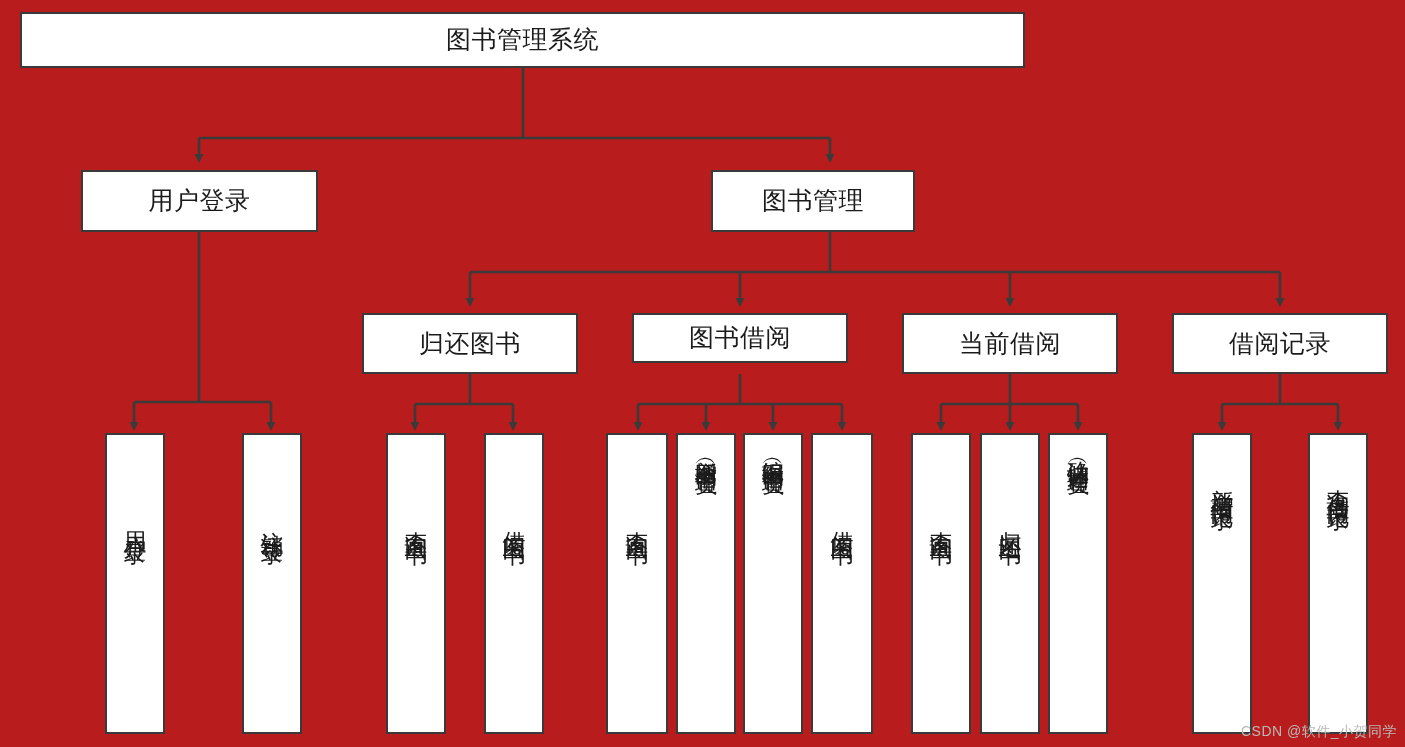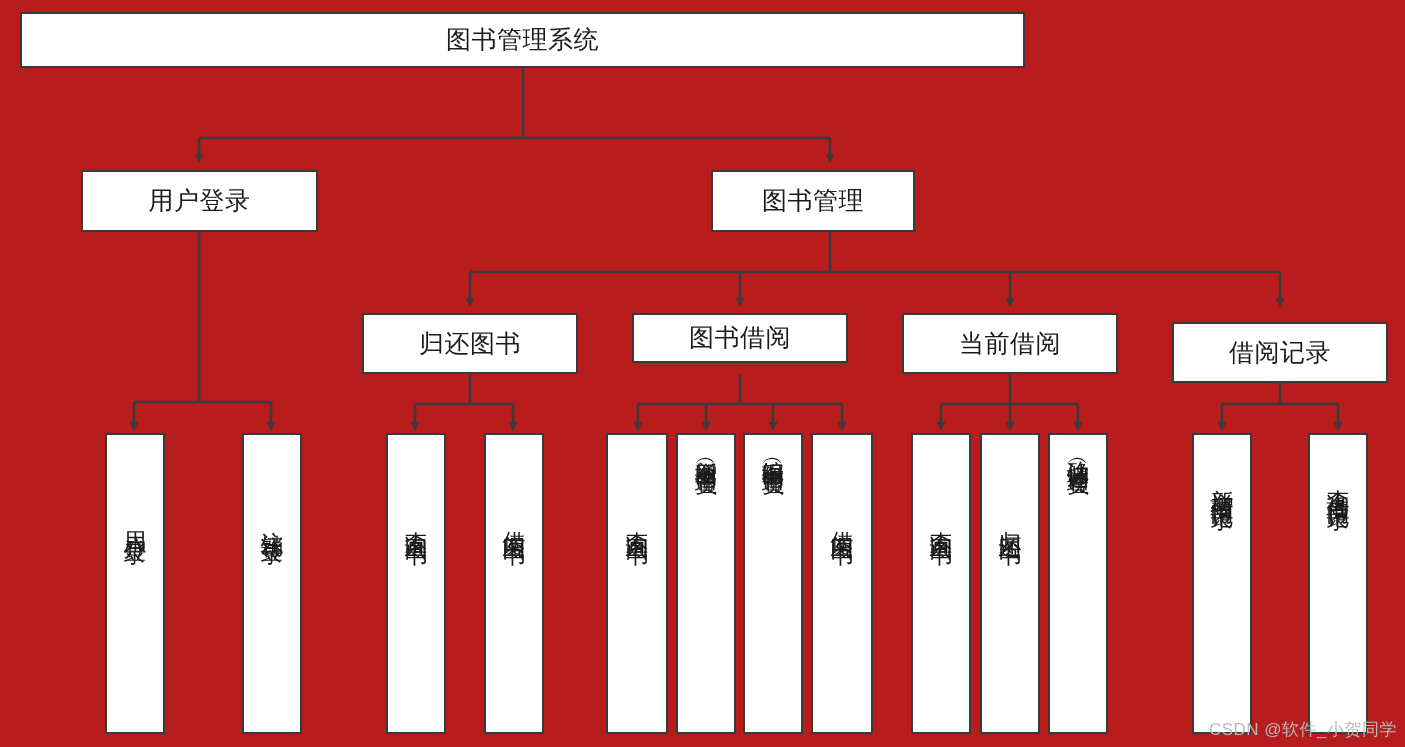--- a/index.html
+++ b/index.html
@@ -74,21 +74,21 @@
   .node.vert.mid-pad {
     padding-top: 78px;
   }
   .node.vert.mid-pad3 {
     padding-top: 36px;
   }
   #watermark {
     position: absolute;
     right: 8px;
     bottom: 6px;
-    font-size: 17px;
+    font-size: 14px;
     color: #b9b9b9;
     letter-spacing: 0.5px;
     z-index: 5;
     white-space: nowrap;
   }
 </style>
 </head>
 <body>
 
 <div id="diagram-canvas">
@@ -160,21 +160,21 @@
   </div>
 
   <div class="node horiz" style="left:632px; top:313px; width:216px; height:50px;">
     <span class="node-label">图书借阅</span>
   </div>
 
   <div class="node horiz" style="left:902px; top:313px; width:216px; height:61px;">
     <span class="node-label">当前借阅</span>
   </div>
 
-  <div class="node horiz" style="left:1172px; top:322px; width:216px; height:61px;">
+  <div class="node horiz" style="left:1172px; top:313px; width:216px; height:61px;">
     <span class="node-label">借阅记录</span>
   </div>
 
   <div class="node vert mid-pad" style="left:105px; top:433px; width:60px; height:301px;">
     <span class="node-label">用户登录</span>
   </div>
 
   <div class="node vert mid-pad" style="left:242px; top:433px; width:60px; height:301px;">
     <span class="node-label">注销登录</span>
   </div>

